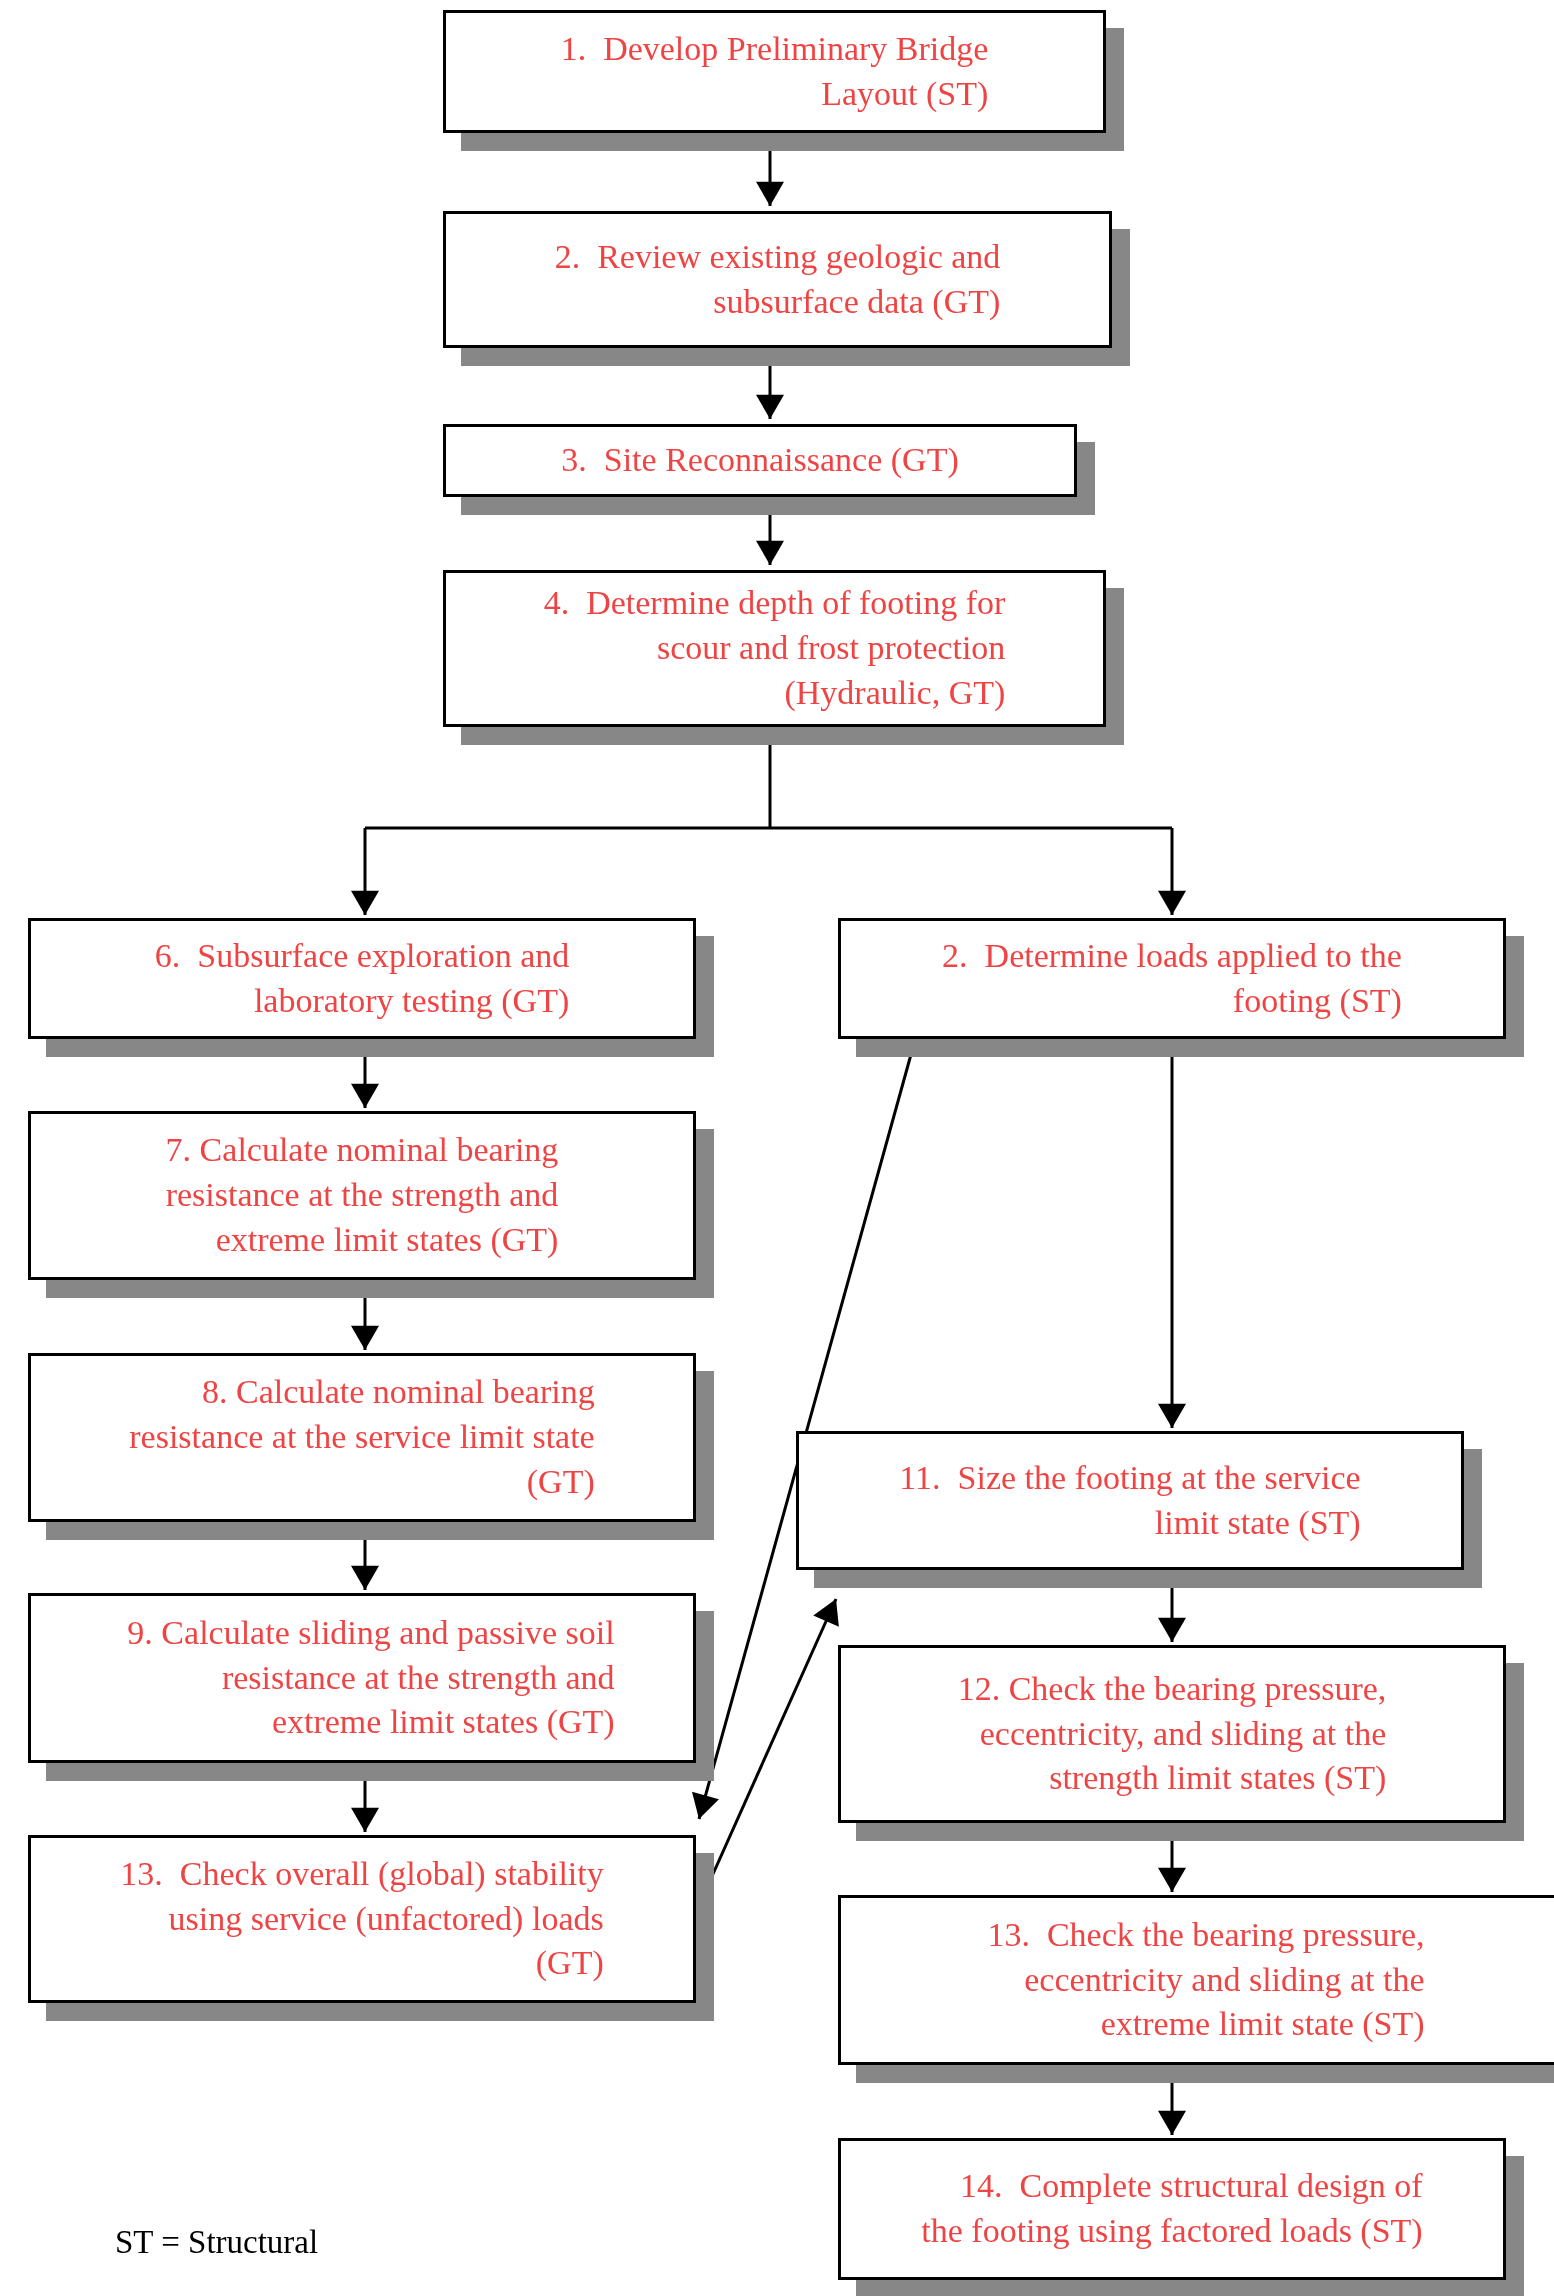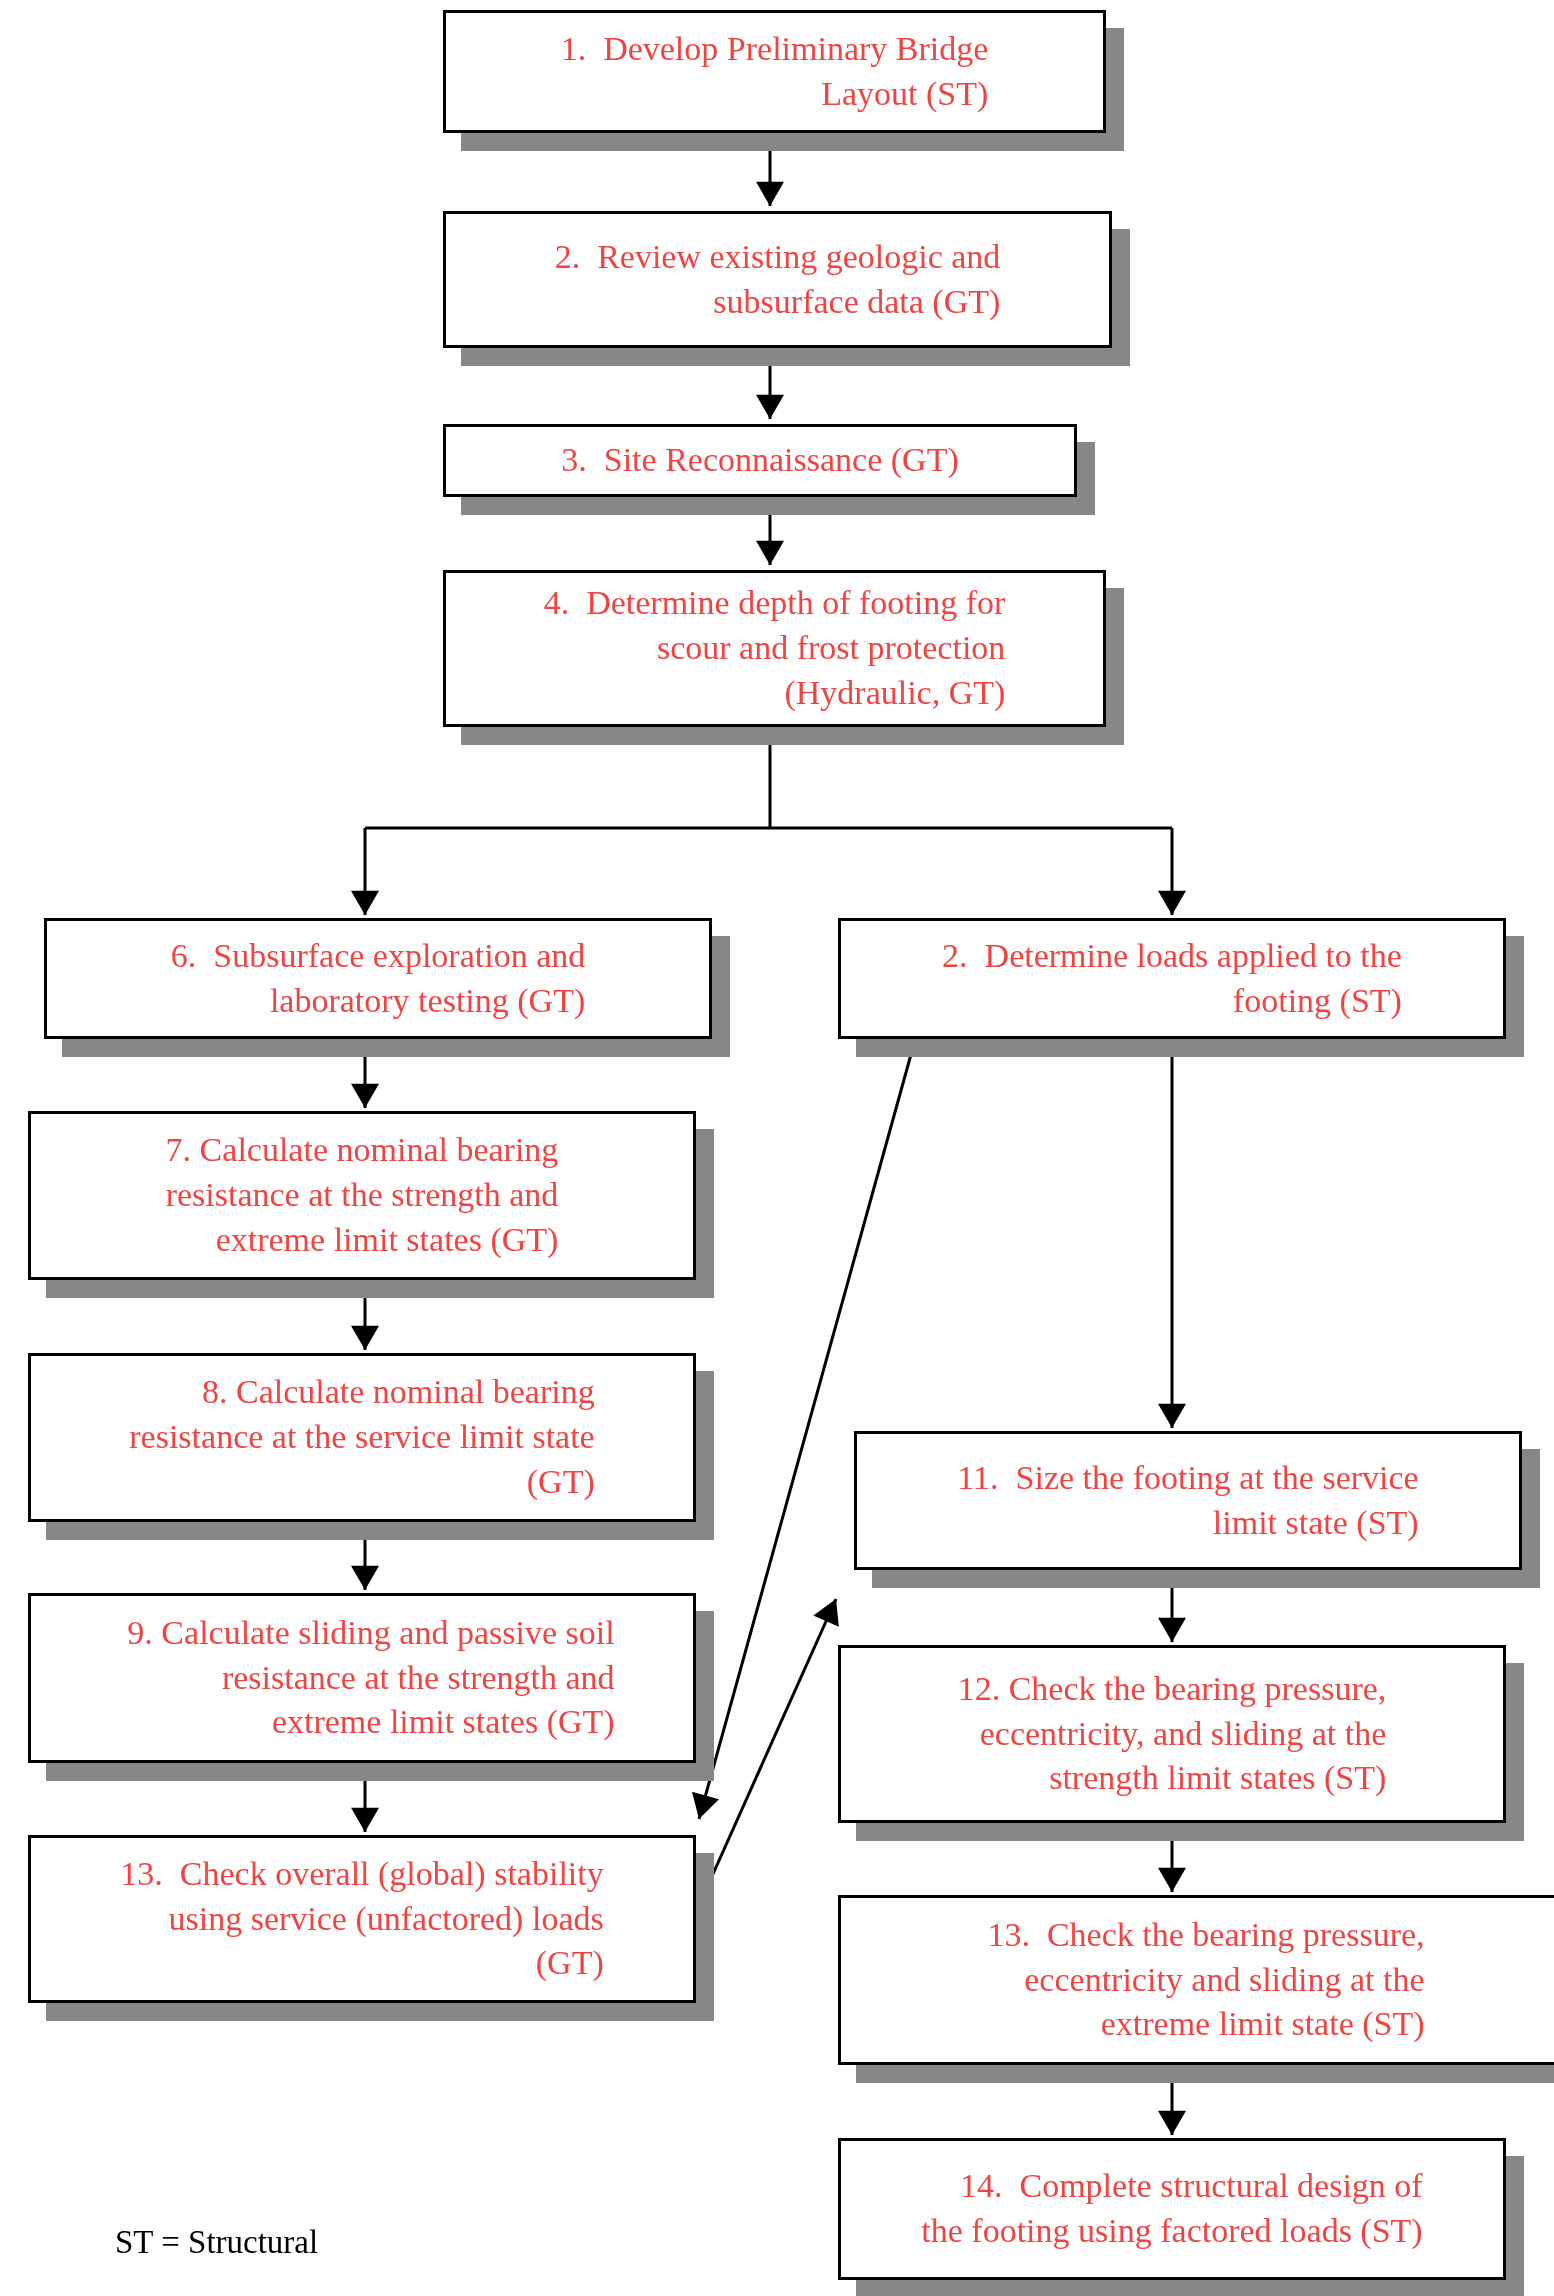--- a/index.html
+++ b/index.html
@@ -27,26 +27,26 @@
     line-height:1.32;
     color:#ef4444;
     padding:2px 6px;
   }
   
   .b1 {left:443px; top:10px;   width:663px; height:123px;}
   .b2 {left:443px; top:211px;  width:669px; height:137px;}
   .b3 {left:443px; top:424px;  width:634px; height:73px;}
   .b4 {left:443px; top:570px;  width:663px; height:157px;}
   .b5 {left:838px; top:918px;  width:668px; height:121px;}
-  .b6 {left:44px;  top:918px;  width:668px; height:121px;}
+  .b6 {left:28px;  top:918px;  width:668px; height:121px;}
   .b7 {left:28px;  top:1111px; width:668px; height:169px;}
   .b8 {left:28px;  top:1353px; width:668px; height:169px;}
   .b9 {left:28px;  top:1593px; width:668px; height:170px;padding-left:24px;}
   .b10{left:28px;  top:1835px; width:668px; height:168px;}
-  .b11{left:854px; top:1431px; width:668px; height:139px;}
+  .b11{left:796px; top:1431px; width:668px; height:139px;}
   .b12{left:838px; top:1645px; width:668px; height:178px;}
   .b13{left:838px; top:1895px; width:736px; height:170px;}
   .b14{left:838px; top:2138px; width:668px; height:142px;}
   #legend{
     position:absolute;left:115px;top:2142px;
     font-size:33px;line-height:40px;color:#000000;
     text-align:left;white-space:pre;
   }
 </style>
 </head>

